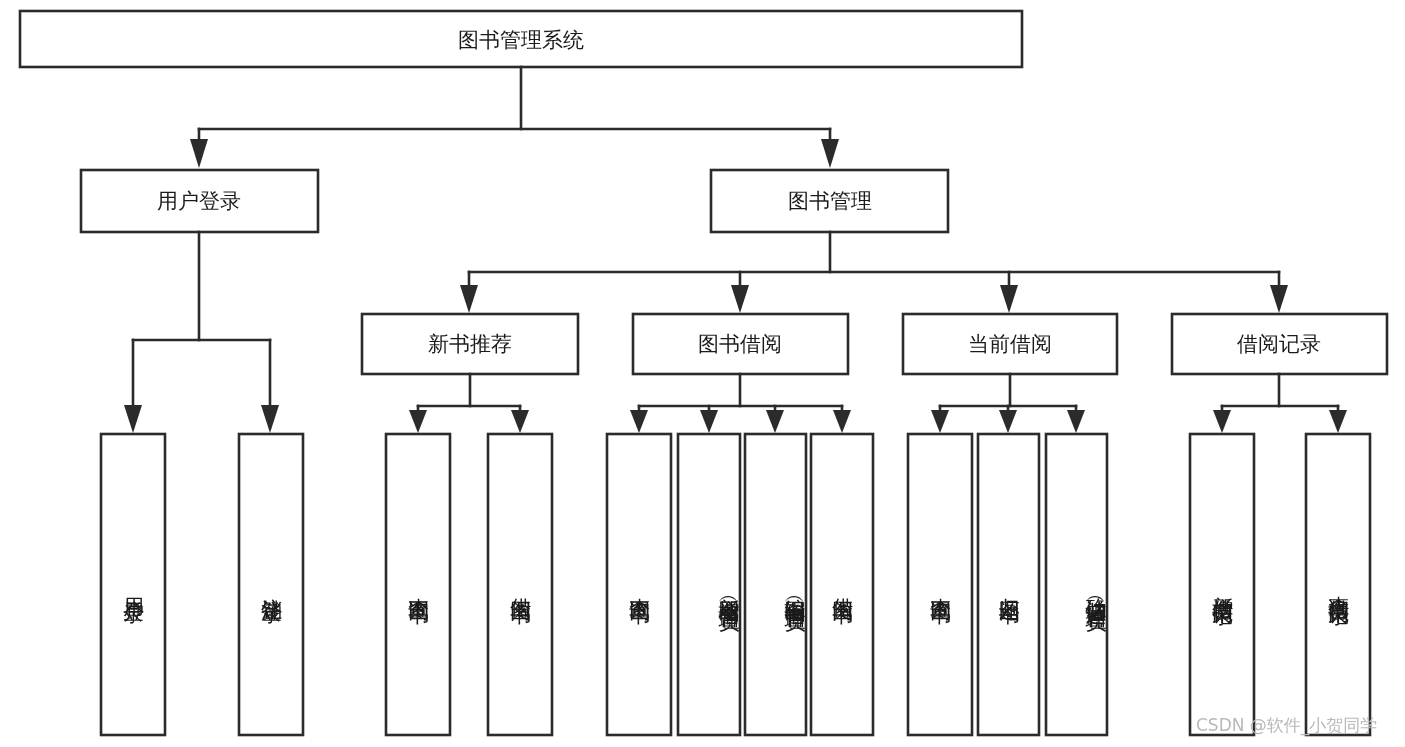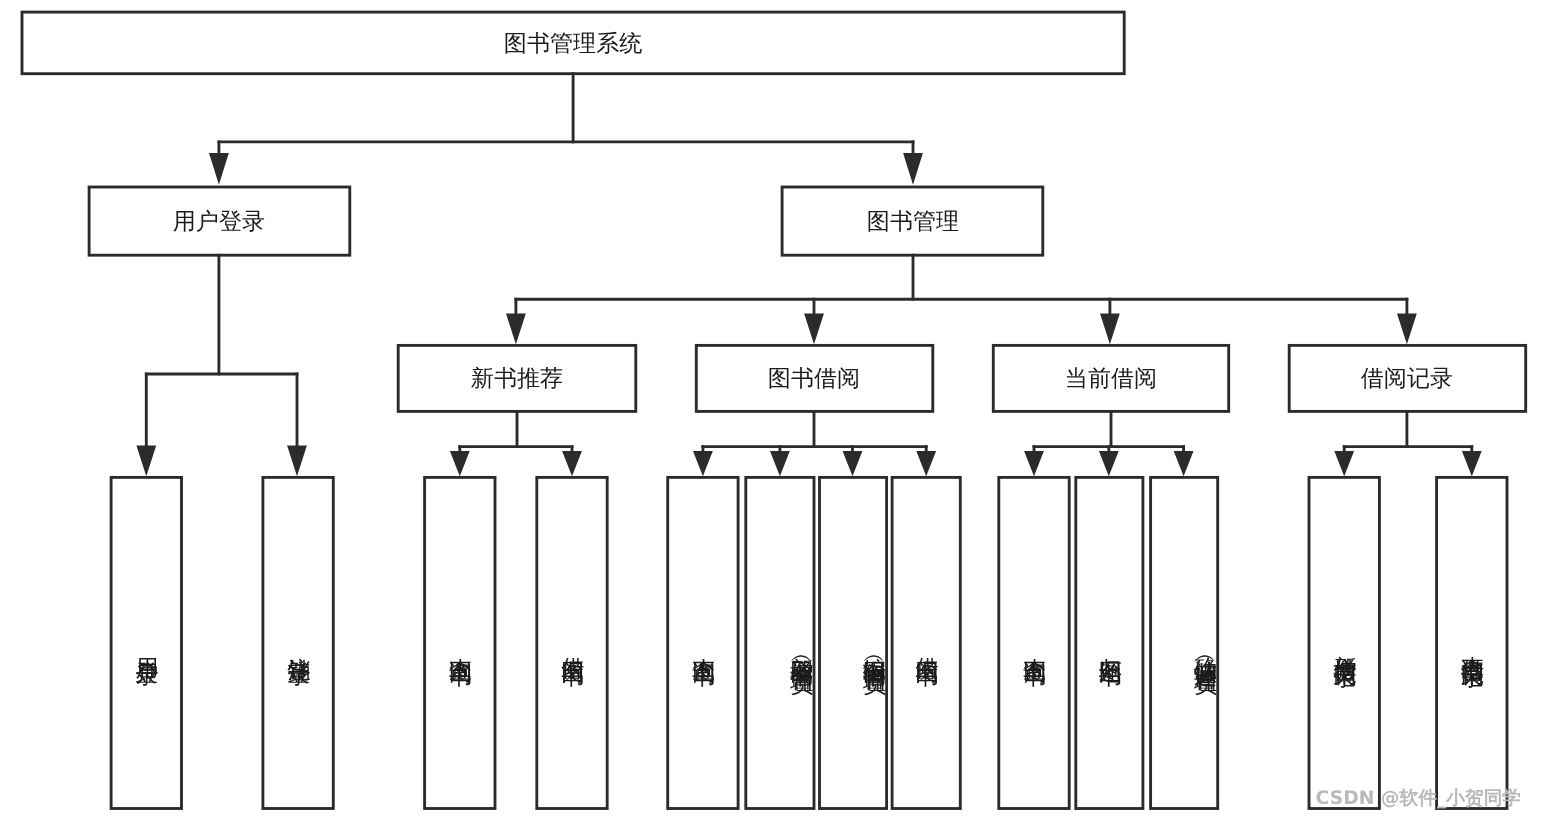--- a/index.html
+++ b/index.html
@@ -64,21 +64,20 @@
     pointer-events: none;
     user-select: none;
   }
   .watermark {
     position: absolute;
     font-family: "DejaVu Sans", "Liberation Sans", sans-serif;
     font-size: 17px;
     color: #b9b9b9;
     white-space: nowrap;
     user-select: none;
-    font-weight: bold;
   }
 </style>
 </head>
 <body>
 
 <div id="diagram-root">
 
   <svg class="diagram-canvas" viewBox="0 0 1405 747">
 
     <rect class="node-box" x="20" y="11" width="1002" height="56" rx="0"></rect>

